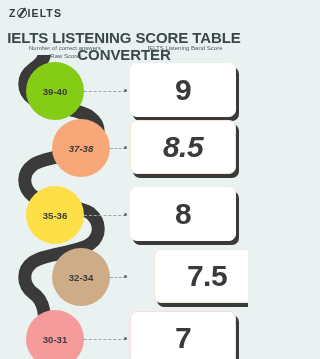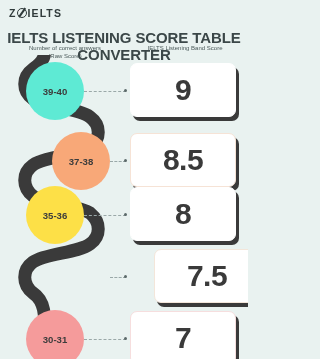--- a/index.html
+++ b/index.html
@@ -112,38 +112,39 @@
              C 46 150, 78 150, 90 158
              C 101 167, 101 181, 90 189
              C 78 198, 46 198, 33 207
              C 22 215, 22 229, 33 238
              C 45 246, 45 260, 45 280
              L 45 312" fill="none" stroke="#3a3a3a" stroke-width="13" stroke-linecap="round"></path>
   </svg>
 
   <div id="rows">
       <div class="row" style="top: 62px;">
-        <div class="circle" style="left: 26px; background: #5eead4;">39-40</div>
+        <div class="circle" style="left: 26px; background: #84cc16;">39-40</div>
         <div class="connector" style="left: 84px; width: 42px; border-top-color: rgb(154, 168, 168);"></div>
         <div class="conn-dot" style="left: 124px;"></div>
         <div class="box" style="border: 1px solid rgb(255, 255, 255);">9</div>
       </div>
-      <div class="row" style="top: 132px;">
+      <div class="row" style="top: 119px; font-style: italic;">
         <div class="circle" style="left: 52px; background: rgb(248, 168, 120);">37-38</div>
         <div class="connector" style="left: 110px; width: 16px; border-top-color: rgb(154, 168, 168);"></div>
         <div class="conn-dot" style="left: 124px;"></div>
         <div class="box" style="border: 1px solid rgb(246, 227, 214);">8.5</div>
       </div>
       <div class="row" style="top: 186px;">
         <div class="circle" style="left: 26px; background: #fde047;">35-36</div>
         <div class="connector" style="left: 84px; width: 42px; border-top-color: rgb(154, 168, 168);"></div>
         <div class="conn-dot" style="left: 124px;"></div>
         <div class="box" style="border: 1px solid rgb(255, 255, 255);">8</div>
       </div>
       <div class="row" style="top: 248px;">
+        <div class="circle" style="left: 52px; background: rgb(205, 172, 135);">32-34</div>
         <div class="connector" style="left: 110px; width: 16px; border-top-color: rgb(154, 168, 168);"></div>
         <div class="conn-dot" style="left: 124px;"></div>
         <div class="box" style="border: 1px solid rgb(243, 230, 218); margin-left: 24px;">7.5</div>
       </div>
       <div class="row" style="top: 310px;">
         <div class="circle" style="left: 26px; background: rgb(245, 155, 155);">30-31</div>
         <div class="connector" style="left: 84px; width: 42px; border-top-color: rgb(154, 168, 168);"></div>
         <div class="conn-dot" style="left: 124px;"></div>
         <div class="box" style="border: 1px solid rgb(246, 222, 222);">7</div>
       </div>

